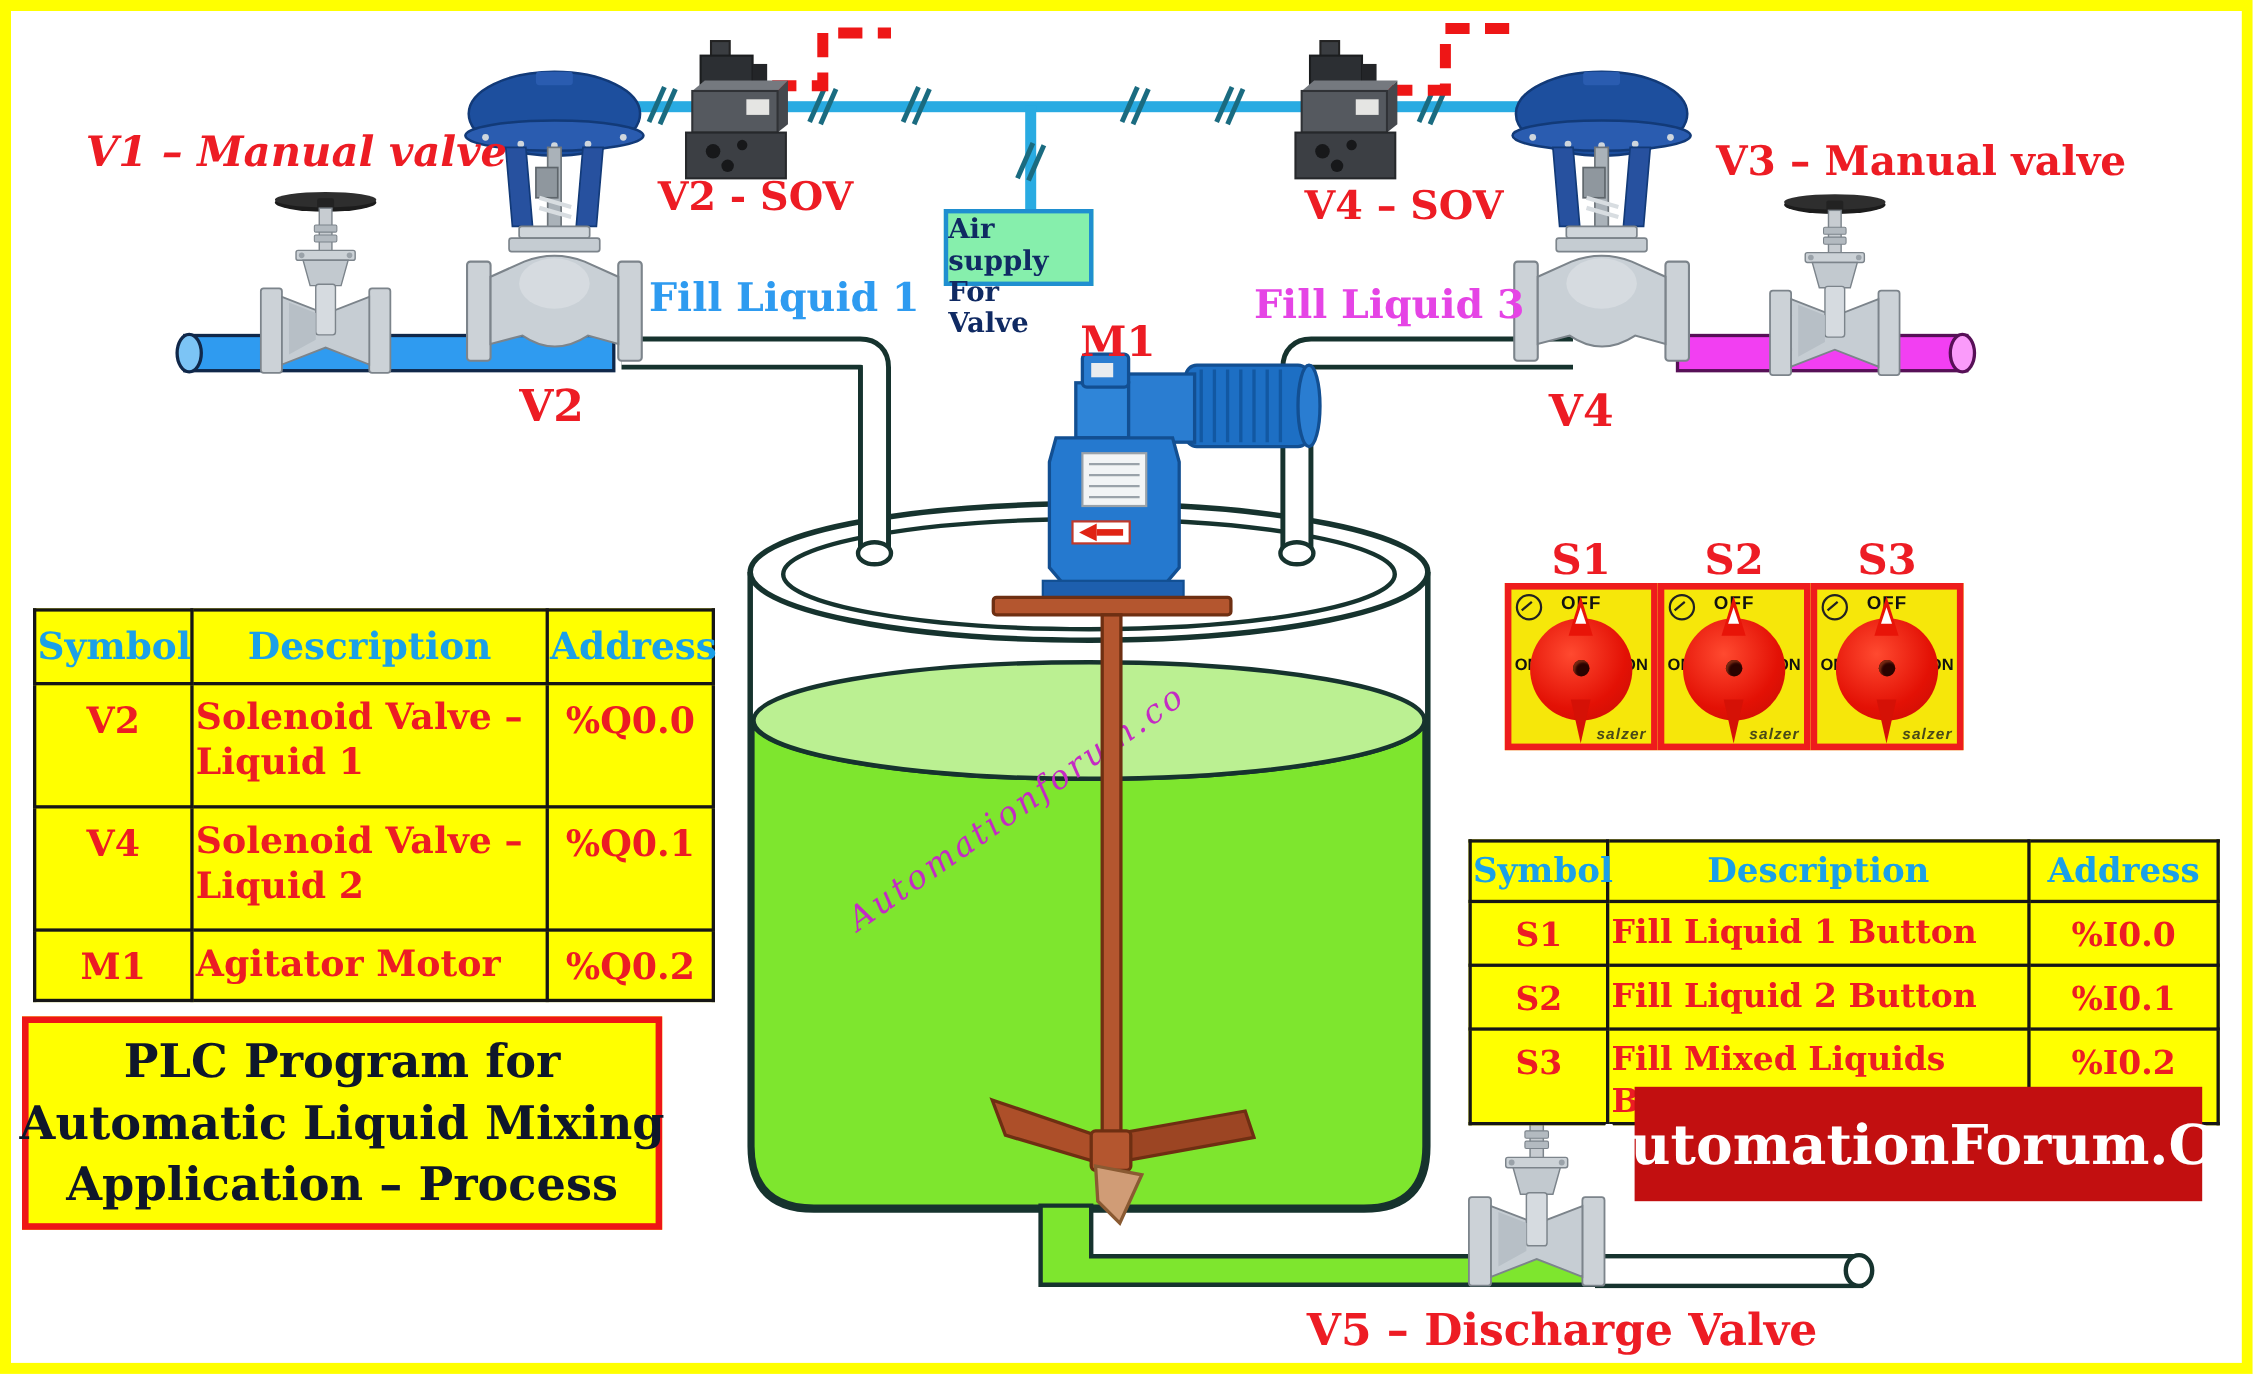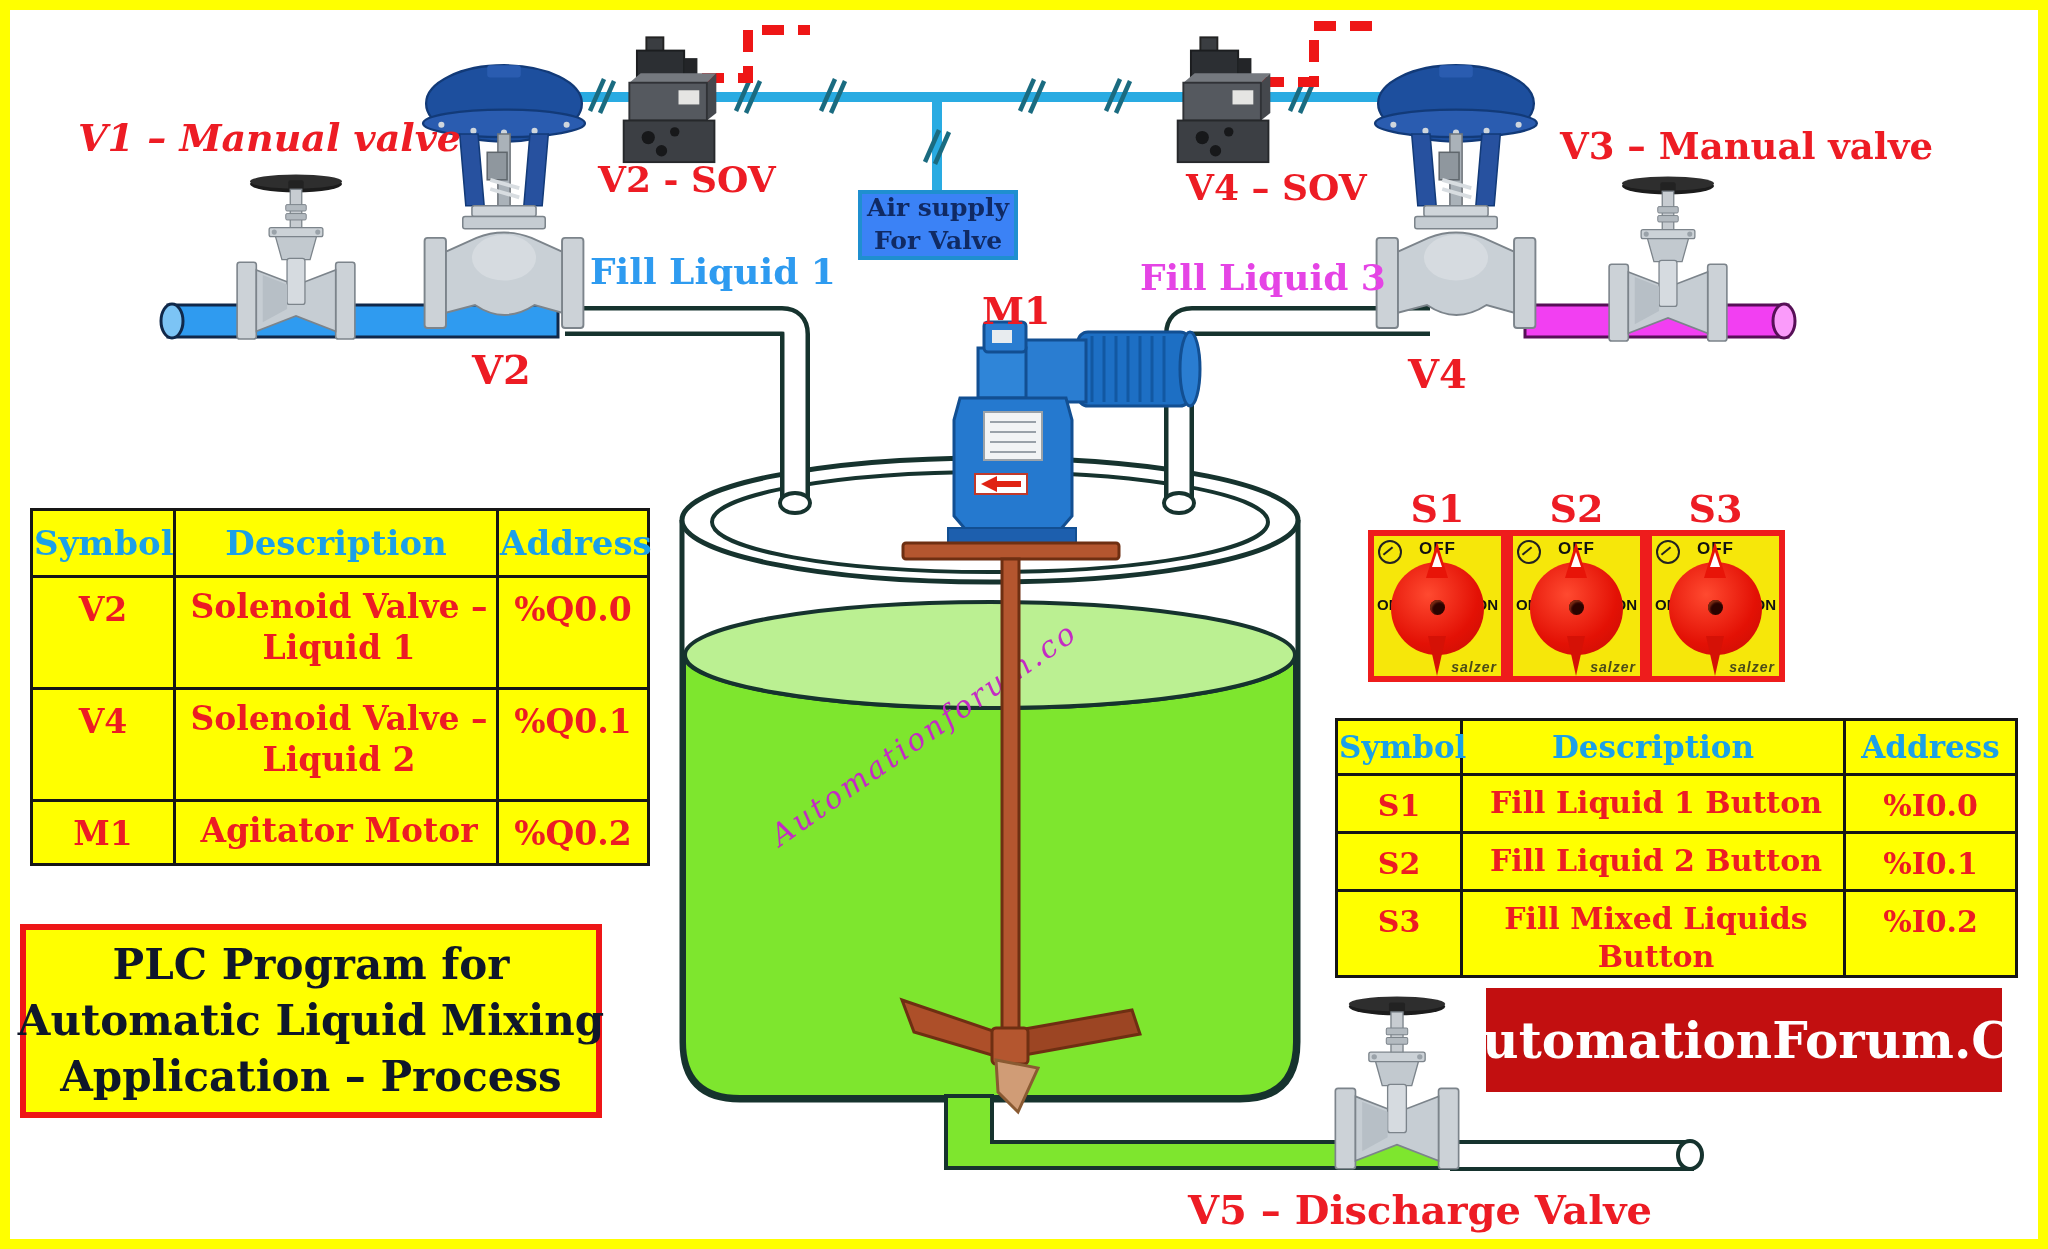--- a/index.html
+++ b/index.html
@@ -2,30 +2,30 @@
 <html><head>
 <meta charset="utf-8">
 <style>
   html,body{margin:0;padding:0;background:#e9e9e9;}
   #canvas{position:relative;width:2048px;height:1249px;background:#ffffff;overflow:hidden;
           font-family:"DejaVu Serif",serif;}
   #frame{position:absolute;inset:0;border:10px solid #ffff00;pointer-events:none;z-index:60;}
   svg{position:absolute;left:0;top:0;z-index:1;}
   .lbl{position:absolute;z-index:10;font-weight:bold;color:#ed1c24;white-space:nowrap;}
   .lbl.blue{color:#2e9bf0;} .lbl.mag{color:#e544e5;}
-  .airbox{position:absolute;left:858px;top:190px;width:160px;height:70px;background:#3b82f6;
+  .airbox{position:absolute;left:858px;top:190px;width:136px;height:70px;background:#86efac;
           border:4px solid #1f8fd0;z-index:10;display:flex;flex-direction:column;justify-content:space-between;
           align-items:center;color:#102a63;font-weight:bold;font-size:25px;line-height:1.15;box-sizing:border-box;}
   
-  .ptable{position:absolute;border-collapse:collapse;background:#ffff00;table-layout:fixed;z-index:10;}
+  .ptable{position:absolute;border-collapse:collapse;background:#ffff00;table-layout:fixed;z-index:10;margin-top:45px;}
   .ptable th,.ptable td{border:3px solid #161616;}
   .ptable th{color:#1ba0e8;font-weight:bold;}
   .ptable td{color:#ec1c24;font-weight:bold;}
   .cell-c{text-align:center;vertical-align:top;padding-top:12px;}
-  .cell-d{padding:8px 6px 0 12px;vertical-align:top;line-height:1.25;text-align:center;}
+  .cell-d{padding:8px 6px 0 2px;vertical-align:top;line-height:1.25;text-align:left;}
   #out-table{left:30px;top:508px;width:620px;} #out-table th{font-size:34px;height:62px;} #out-table td{font-size:33px;}
   #in-table{left:1335px;top:718px;width:683px;} #in-table th{font-size:31px;height:50px;} #in-table td{font-size:30px;}
   
   .title-box{position:absolute;left:20px;top:924px;width:582px;height:194px;background:#ffff00;
              border:6px solid #ee1616;z-index:10;display:flex;flex-direction:column;justify-content:center;
              align-items:center;box-sizing:border-box;}
   .title-box div{color:#0f172a;font-weight:bold;font-size:42px;line-height:1.33;white-space:nowrap;}
   
   .logo{position:absolute;left:1486px;top:988px;width:516px;height:104px;background:#c20f10;z-index:10;
         display:flex;justify-content:center;align-items:center;color:#ffffff;font-weight:bold;

